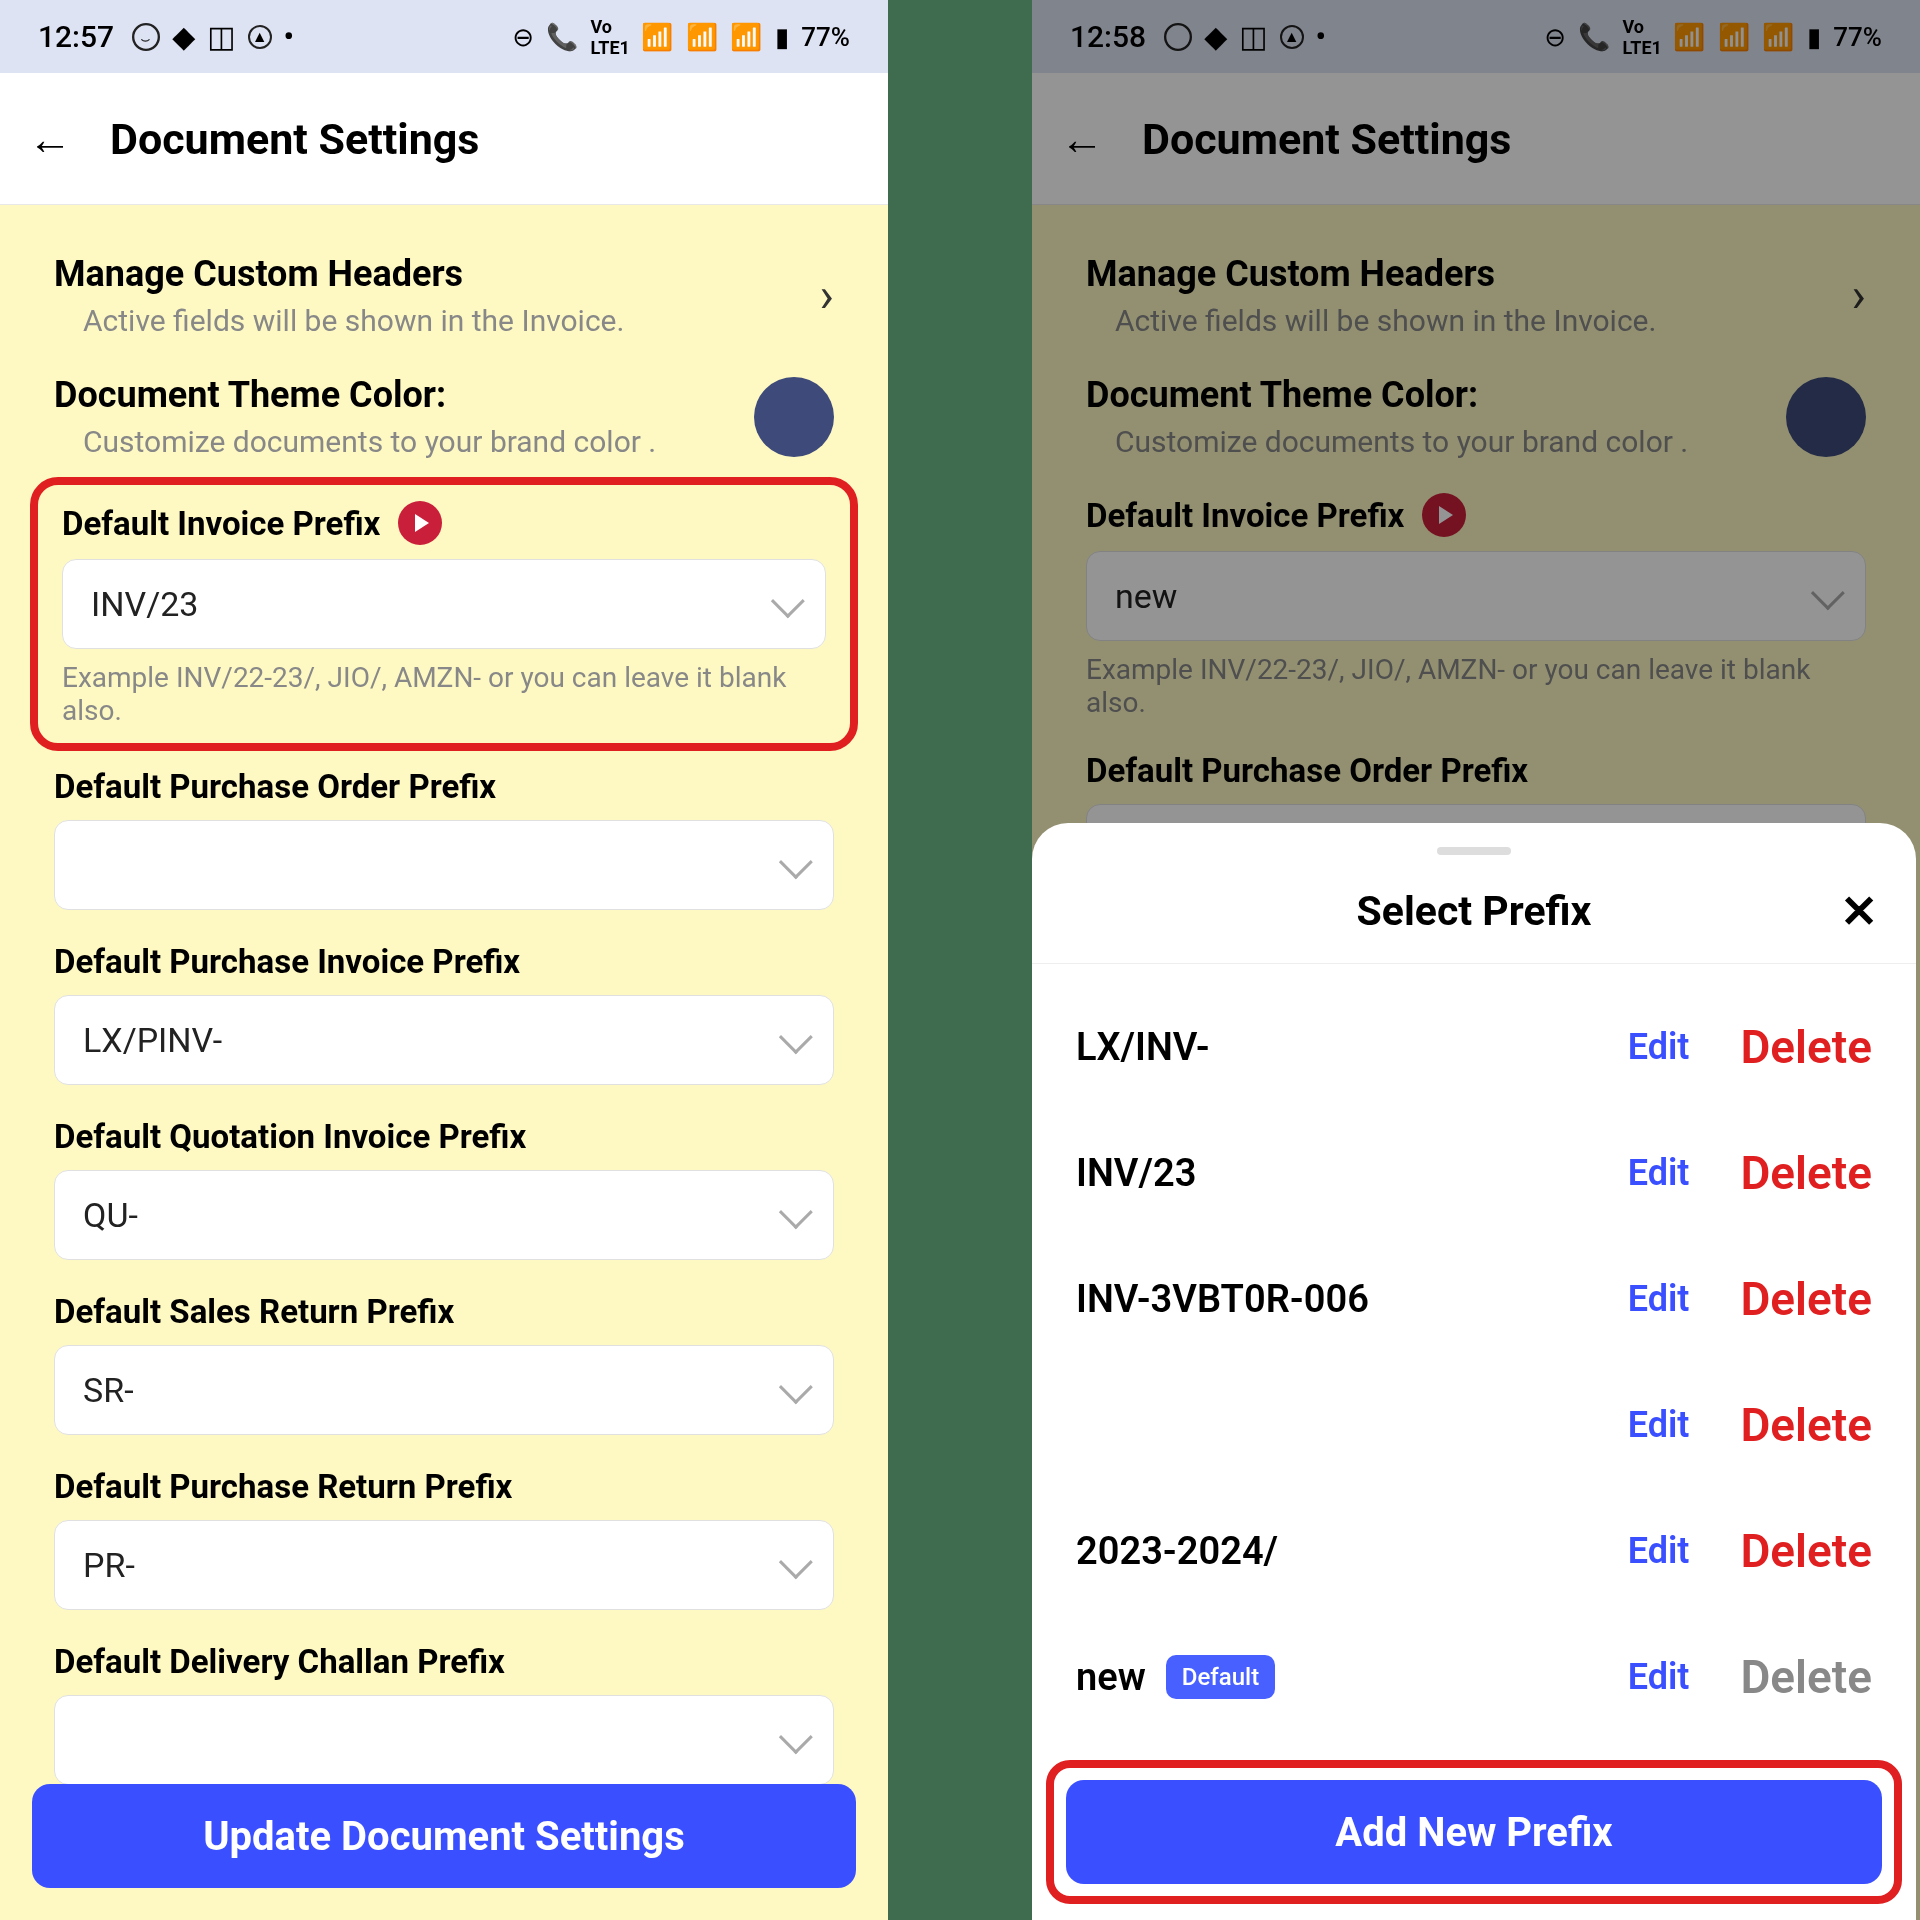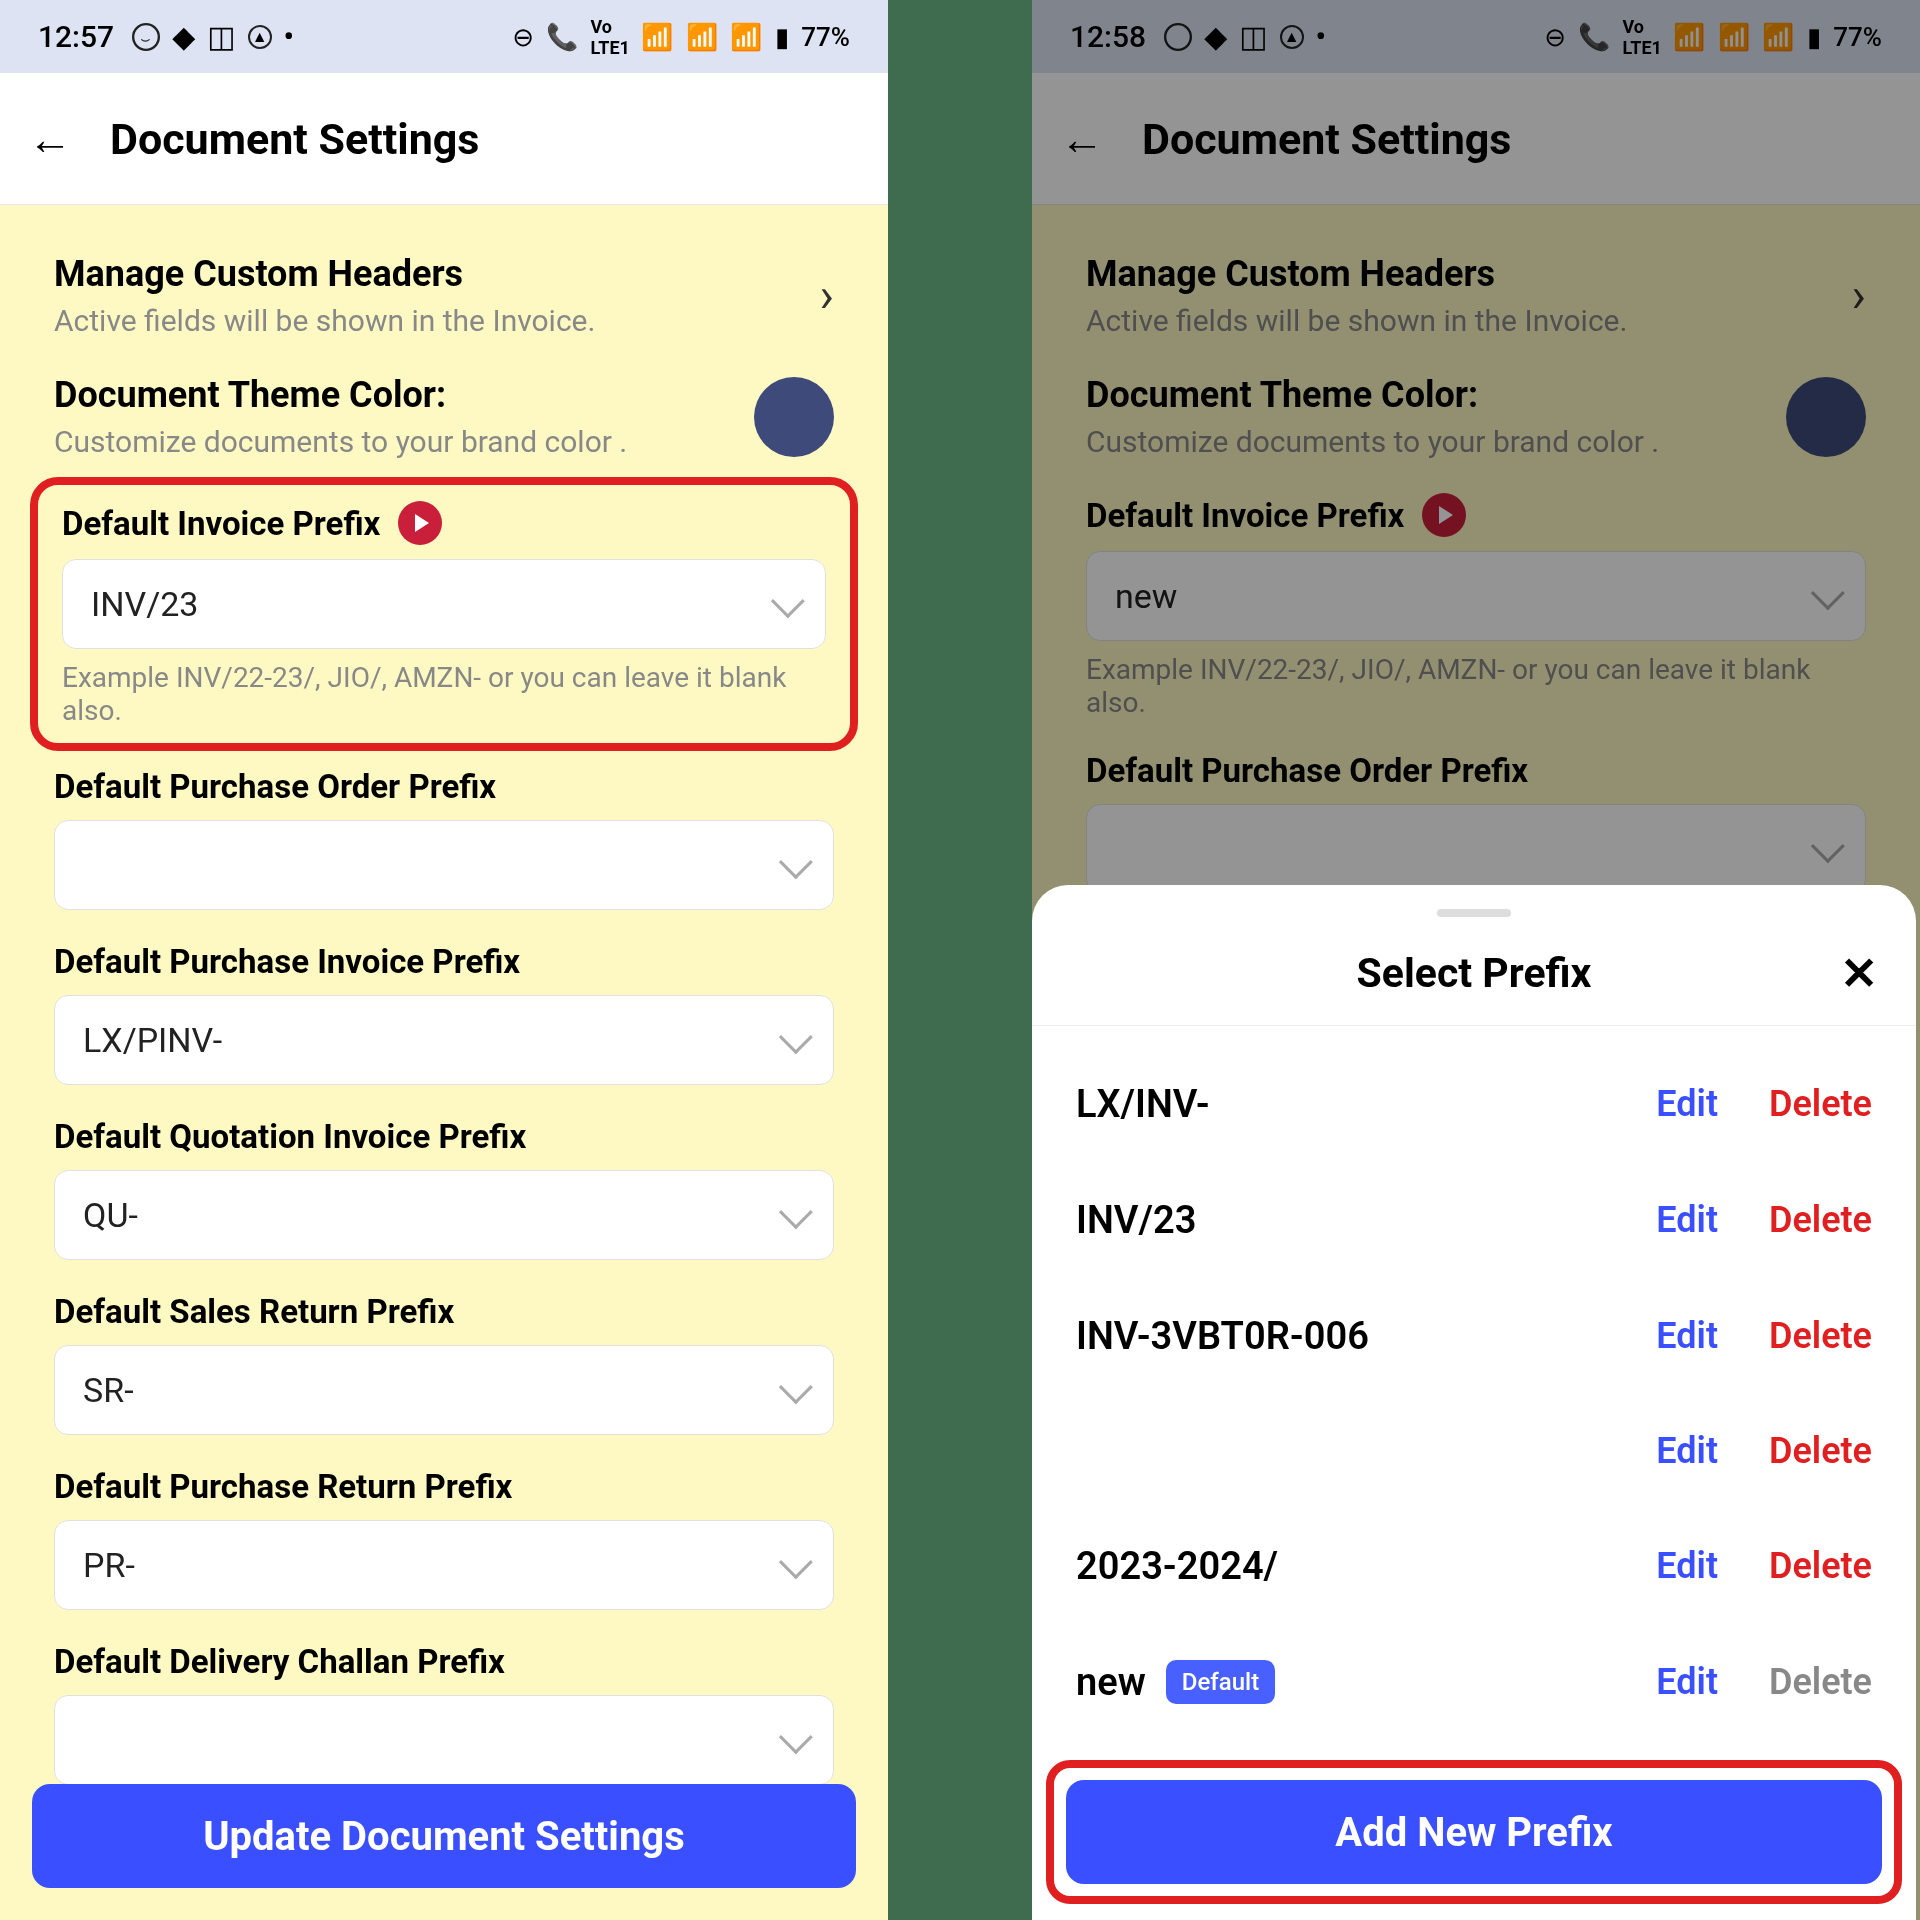--- a/index.html
+++ b/index.html
@@ -60,21 +60,21 @@
       padding: 30px 12px 180px;
     }
     .section {
       padding: 18px 42px;
       display: flex;
       align-items: center;
       justify-content: space-between;
     }
     .section-text { flex: 1; }
     .section-title { font-size: 36px; font-weight: 700; margin-bottom: 8px; }
-    .section-sub { font-size: 30px; color: #888; }
+    .section-sub { font-size: 30px; color: #888; margin-left: 29px; }
     .chevron { font-size: 48px; color: #333; }
     .color-swatch { width: 80px; height: 80px; border-radius: 50%; background: #3d4a7a; }
     .prefix-block { padding: 16px 42px; }
     .prefix-block.highlighted {
       border: 8px solid #e02020;
       border-radius: 28px;
       margin: 0 18px;
       padding: 16px 24px;
     }
     .prefix-label-row { display: flex; align-items: center; gap: 18px; margin-bottom: 14px; }
@@ -176,21 +176,21 @@
     .row-name { font-size: 38px; font-weight: 600; flex: 1; display: flex; align-items: center; gap: 20px; }
     .default-badge {
       background: #4860ff;
       color: #fff;
       font-size: 24px;
       font-weight: 500;
       padding: 8px 16px;
       border-radius: 10px;
     }
     .row-edit { font-size: 36px; font-weight: 600; color: #3a4fff; margin-right: 42px; }
-    .row-delete { font-size: 36px; font-weight: 600; color: #e02020; }
+    .row-delete { font-size: 46px; font-weight: 600; color: #e02020; }
     .row-delete.muted { color: #888; }
     .sheet-btn-wrap {
       padding: 18px 24px 28px;
     }
     .sheet-btn-wrap.highlighted {
       border: 8px solid #e02020;
       border-radius: 24px;
       margin: 0 14px 16px;
       padding: 12px 12px;
     }

